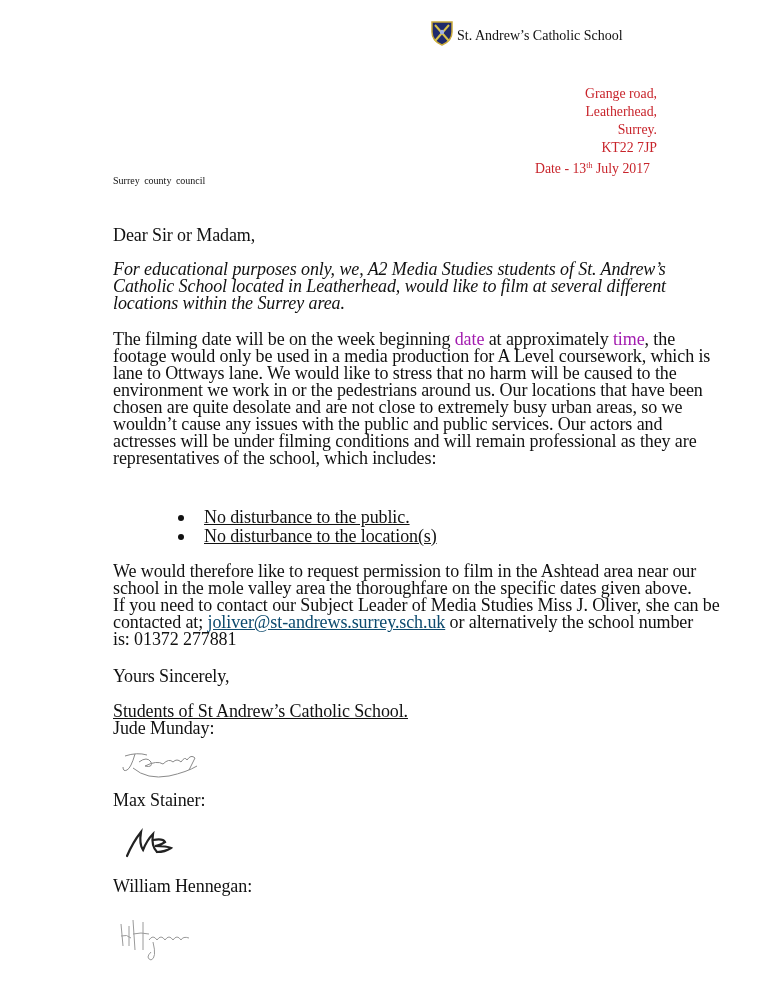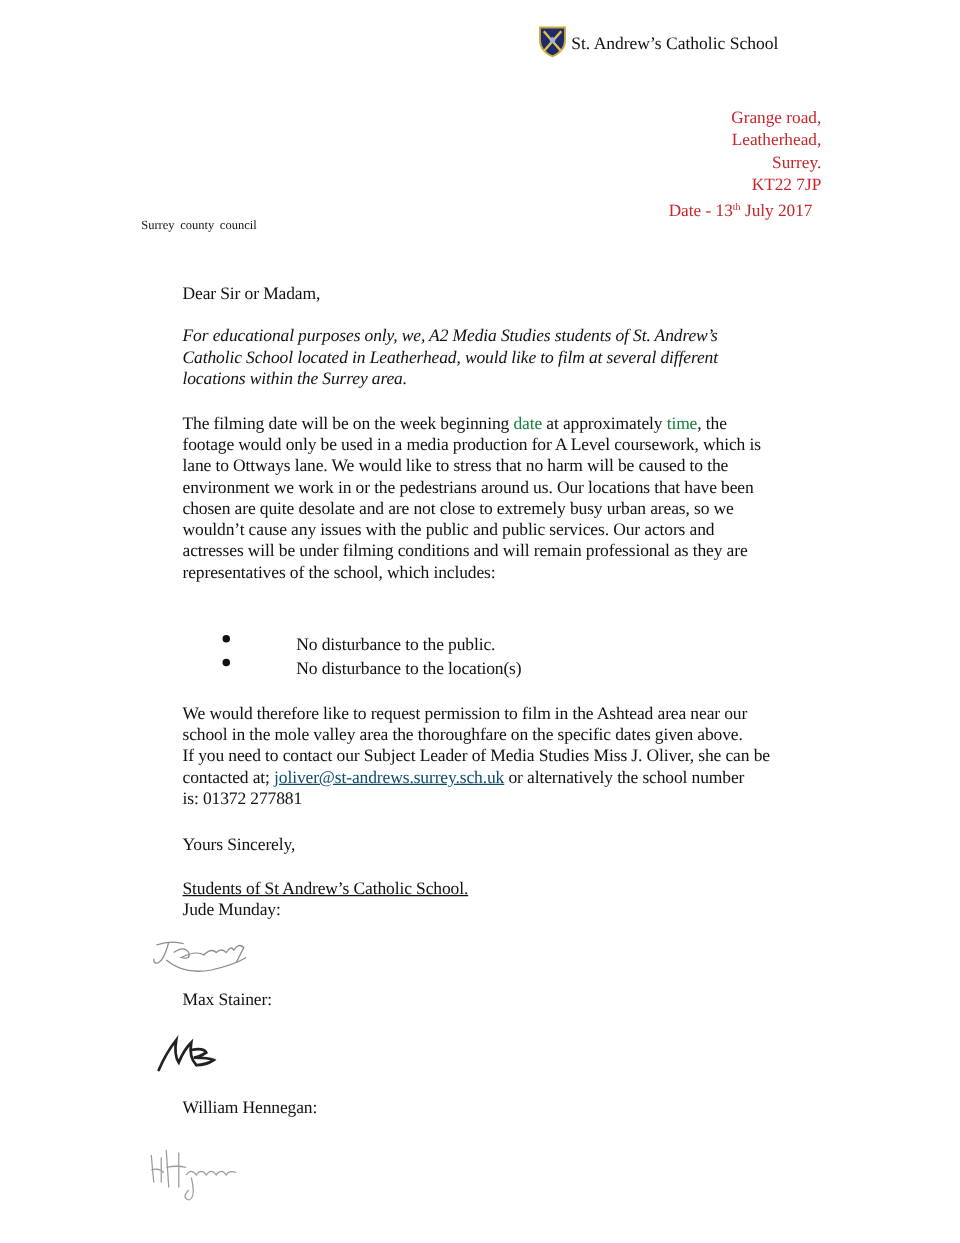--- a/index.html
+++ b/index.html
@@ -1,31 +1,31 @@
 <!DOCTYPE html>
 <html><head>
   <meta charset="utf-8">
   <style>
     html, body { margin: 0; padding: 0; background: #ffffff; }
     body { width: 768px; height: 994px; position: relative; overflow: hidden;
            font-family: "Liberation Serif", "DejaVu Serif", serif; color: #111; }
     .abs { position: absolute; }
-    .line { font-size: 14px; line-height: 17px; white-space: nowrap; letter-spacing: -0.1px; margin-left: 33px; }
+    .line { font-size: 18px; line-height: 17px; white-space: nowrap; letter-spacing: -0.1px; }
     .school-header { left: 431px; top: 20px; display: flex; align-items: center; }
     .crest { width: 22px; height: 26px; margin-right: 4px; }
     .school-name { font-size: 14px; margin-top: 6px; }
     .addr { right: 111px; text-align: right; color: #c8242b; font-size: 13.8px; line-height: 18px; margin-top: 20px; }
     .addr .date-line { margin-right: 7px; }
     .addr sup { font-size: 8px; vertical-align: 5px; }
     .recipient { left: 113px; top: 175px; font-size: 10px; font-family: "Liberation Serif", serif; word-spacing: 2px; }
     .body-block { left: 113px; }
-    .red { color: #15803d; }
+    .red { color: #a21caf; }
     .link { color: #0c4a6e; text-decoration: underline; }
     .bullets { left: 178px; }
-    .bullet-row { display: flex; align-items: flex-start; height: 19px; }
+    .bullet-row { display: flex; align-items: center; height: 19px; text-decoration: underline; }
     .bullet-dot { width: 6px; height: 6px; border-radius: 50%; background: #111; margin-right: 20px; }
     .underline { text-decoration: underline; }
     .sig { left: 117px; }
   </style>
 </head>
 <body>
 
 <div class="abs school-header">
   <svg class="crest" viewBox="0 0 22 26">
     <path d="M1 2 L21 2 L21 12 Q21 21 11 25 Q1 21 1 12 Z" fill="#1f2a6b" stroke="#c9a93a" stroke-width="1.5"></path>

